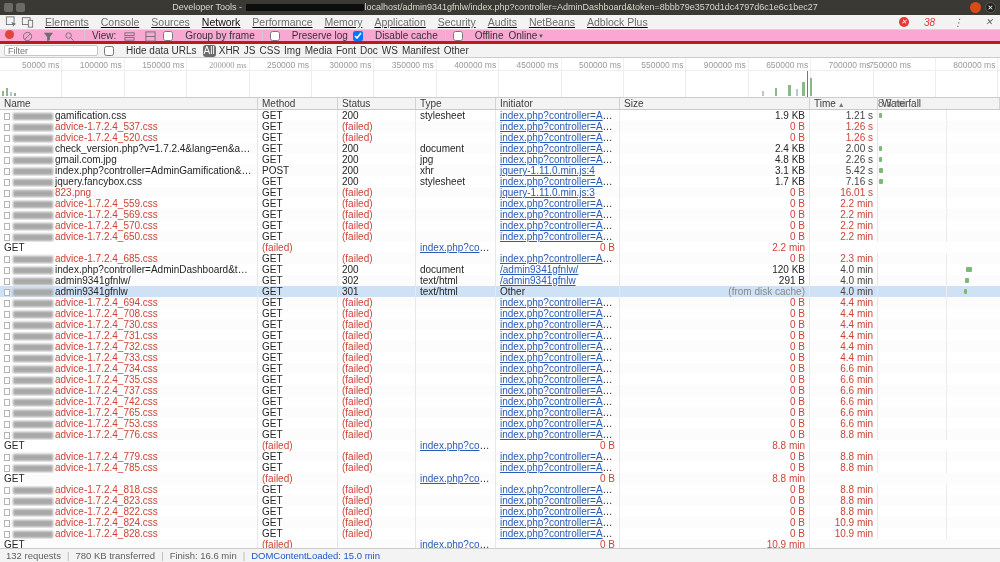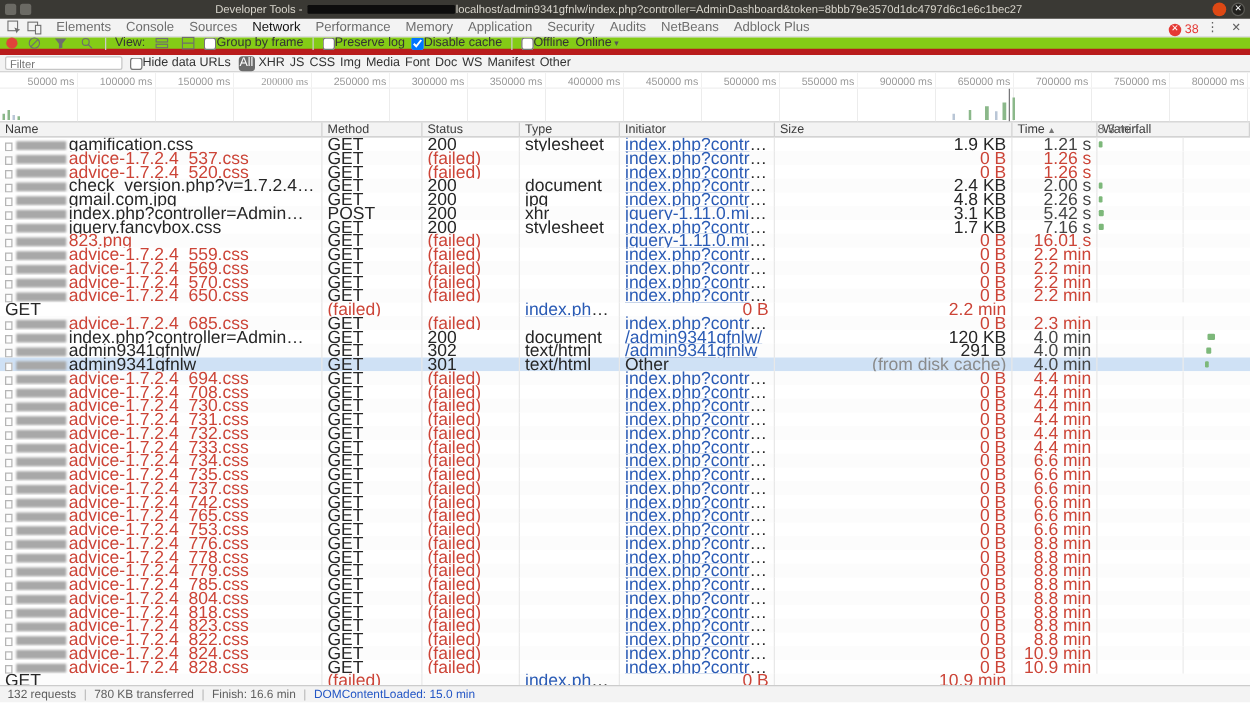--- a/index.html
+++ b/index.html
@@ -19,35 +19,35 @@
   .tb-right { position:absolute; right:4px; top:2px; display:flex; gap:4px; z-index:2; align-items:center; }
   .tb-btn { width:11px; height:11px; border-radius:50%; font-size:7px; line-height:11px;
     text-align:center; color:#fff; cursor:default; }
   .tb-close-orange { background:#dd4814; }
   .tb-btn-dark { background:#22211e; border:1px solid #5c5b56; line-height:9px; }
   
   .tabbar { height:15px; background:#f3f3f3; border-bottom:1px solid #d6d6d6; display:flex;
     align-items:center; padding:0 3px; font-size:10.5px; }
   .icon-btn { display:inline-flex; align-items:center; justify-content:center; width:16px; height:13px; }
   .icon-btn svg { display:block; }
-  .tab-strip { display:flex; height:100%; align-items:flex-start; margin-left:4px; }
+  .tab-strip { display:flex; height:100%; align-items:flex-start; margin-left:4px;text-decoration:underline; }
   .tab { padding:0 6px; color:#6e6e6e; line-height:14px; white-space:nowrap; cursor:default; }
   .tab.active { color:#121212; }
-  .tabbar-right { margin-left:auto; display:flex; align-items:flex-end; gap:3px; }
+  .tabbar-right { margin-left:auto; display:flex; align-items:center; gap:15px;font-style:italic; }
   .err-badge { width:10px; height:10px; border-radius:50%; background:#e53935; color:#fff;
     font-size:7px; line-height:10px; text-align:center; }
   .err-count { color:#e53935; font-size:10px; }
   .kebab { color:#5f5f5f; font-size:10px; }
   .closex { color:#5f5f5f; font-size:9px; }
   
-  .toolbar { height:14px; background:#84cc16; border-bottom:5px solid #b91c1c; display:flex;
-    align-items:center; padding:0 5px; gap:5px; font-size:10px; color:#333; }
+  .toolbar { height:14px; background:#f9a8d4; border-bottom:3px solid #b91c1c; display:flex;
+    padding:0 5px; gap:5px; font-size:10px; color:#333; }
   .rec { width:9px; height:9px; border-radius:50%; background:#e0443a; }
   .sep { width:1px; height:10px; background:#ccc; margin:0 2px; }
-  .chk { display:inline-flex; align-items:center; gap:0; white-space:nowrap; }
+  .chk { display:inline-flex; align-items:center; gap:12px; white-space:nowrap; }
   .chk input { width:10px; height:10px; margin:0; }
   .throttle { display:inline-flex; align-items:center; gap:2px; white-space:nowrap; cursor:default; }
   .dd-arrow { font-size:7px; color:#555; }
   
   .filterbar { height:14px; background:#f3f3f3; border-bottom:1px solid #ccc; display:flex;
     align-items:center; padding:0 4px; gap:6px; font-size:10px; color:#333; }
   .filter-input { width:94px; height:11px; font-size:9px; border:1px solid #c6c6c6; border-radius:2px;
     padding:0 3px; background:#fff; color:#333; outline:none; font-family:"Liberation Sans",sans-serif; }
   .pills { display:flex; align-items:center; gap:2px; }
   .pill { padding:0 1px; line-height:12px; border-radius:3px; color:#333; white-space:nowrap; cursor:default; }
@@ -64,21 +64,21 @@
   .ov-line { position:absolute; top:0; bottom:0; width:1px; background:#77777a; }
   
   .grid { display:grid; grid-template-columns:258px 80px 78px 80px 124px 190px 68px 1fr; }
   .cell { padding:0 4px; border-right:1px solid #e8e8e8; overflow:hidden; white-space:nowrap;
     text-overflow:ellipsis; position:relative; }
   .thead { height:12px; background:#f3f3f3; border-bottom:1px solid #c9c9c9; font-size:10px; color:#3c3c3c; }
   .thead .cell { line-height:11px; border-right:1px solid #d2d2d2; }
   .sort { font-size:7px; color:#777; margin-left:2px; }
   .wf-head { padding-right:0; }
   .wf-tick { position:absolute; left:0; top:0; width:64px; text-align:left; color:#6e6e6e; }
-  .tbody { height:438px; overflow:hidden; font-size:14px; color:#262626; }
+  .tbody { height:438px; overflow:hidden; font-size:10px; color:#262626; }
   .row { height:11px; line-height:11px; cursor:default; }
   .row:nth-child(even) { background:#fcfcfc; }
   .row.selected { background:#cfe1f5 !important; }
   .c-size, .c-time { text-align:right; }
   .c-time { color:#454545; }
   .failed .nm, .failed .c-status, .failed .c-size, .failed .c-time { color:#cc4437; }
   .init-link { color:#2a5bb5; text-decoration:underline; }
   .init-link.plain { color:#262626; text-decoration:none; }
   .size-muted { color:#8a8a8a; }
   .file-icon { display:inline-block; width:6px; height:7px; border:1px solid #b5b5b5; background:#fdfdfd;
@@ -232,21 +232,21 @@
         <span class="tick" style="left: 251px;">250000 ms</span>
         <span class="tick" style="left: 313.4px;">300000 ms</span>
         <span class="tick" style="left: 375.8px;">350000 ms</span>
         <span class="tick" style="left: 438.2px;">400000 ms</span>
         <span class="tick" style="left: 500.6px;">450000 ms</span>
         <span class="tick" style="left: 563px;">500000 ms</span>
         <span class="tick" style="left: 625.4px;">550000 ms</span>
         <span class="tick" style="left: 687.8px;">900000 ms</span>
         <span class="tick" style="left: 750.2px;">650000 ms</span>
         <span class="tick" style="left: 812.6px;">700000 ms</span>
-        <span class="tick" style="left: 875px;">750000 ms</span>
+        <span class="tick" style="left: 853px;">750000 ms</span>
         <span class="tick" style="left: 937.4px;">800000 ms</span>
       </div>
     <div class="band">
       <span class="ov-bar" style="left:2px;width:2px;height:5px"></span>
       <span class="ov-bar" style="left:6px;width:2px;height:8px"></span>
       <span class="ov-bar gray" style="left:10px;width:2px;height:4px"></span>
       <span class="ov-bar" style="left:14px;width:2px;height:3px"></span>
       <span class="ov-bar gray" style="left:762px;width:2px;height:5px"></span>
       <span class="ov-bar" style="left:775px;width:2px;height:8px"></span>
       <span class="ov-bar" style="left:788px;width:3px;height:11px"></span>
@@ -578,21 +578,20 @@
       <div class="cell c-name"><span class="file-icon"></span><span class="redact-sm" hidden=""></span><span class="nm">advice-1.7.2.4_776.css</span></div>
       <div class="cell c-method">GET</div>
       <div class="cell c-status">(failed)</div>
       <div class="cell c-type"></div>
       <div class="cell c-init"><span class="init-link">index.php?controller=AdminDashboard&amp;…</span></div>
       <div class="cell c-size">0 B</div>
       <div class="cell c-time">8.8 min</div>
       <div class="cell c-wf"></div>
     </div>
       <div class="row grid failed">
-      <div class="cell c-name"><span class="file-icon"></span><span class="redact-sm" hidden=""></span><span class="nm">advice-1.7.2.4_778.css</span></div>
       <div class="cell c-method">GET</div>
       <div class="cell c-status">(failed)</div>
       <div class="cell c-type"></div>
       <div class="cell c-init"><span class="init-link">index.php?controller=AdminDashboard&amp;…</span></div>
       <div class="cell c-size">0 B</div>
       <div class="cell c-time">8.8 min</div>
       <div class="cell c-wf"></div>
     </div>
       <div class="row grid failed">
       <div class="cell c-name"><span class="file-icon"></span><span class="redact-sm" hidden=""></span><span class="nm">advice-1.7.2.4_779.css</span></div>
@@ -608,21 +607,20 @@
       <div class="cell c-name"><span class="file-icon"></span><span class="redact-sm" hidden=""></span><span class="nm">advice-1.7.2.4_785.css</span></div>
       <div class="cell c-method">GET</div>
       <div class="cell c-status">(failed)</div>
       <div class="cell c-type"></div>
       <div class="cell c-init"><span class="init-link">index.php?controller=AdminDashboard&amp;…</span></div>
       <div class="cell c-size">0 B</div>
       <div class="cell c-time">8.8 min</div>
       <div class="cell c-wf"></div>
     </div>
       <div class="row grid failed">
-      <div class="cell c-name"><span class="file-icon"></span><span class="redact-sm" hidden=""></span><span class="nm">advice-1.7.2.4_804.css</span></div>
       <div class="cell c-method">GET</div>
       <div class="cell c-status">(failed)</div>
       <div class="cell c-type"></div>
       <div class="cell c-init"><span class="init-link">index.php?controller=AdminDashboard&amp;…</span></div>
       <div class="cell c-size">0 B</div>
       <div class="cell c-time">8.8 min</div>
       <div class="cell c-wf"></div>
     </div>
       <div class="row grid failed">
       <div class="cell c-name"><span class="file-icon"></span><span class="redact-sm" hidden=""></span><span class="nm">advice-1.7.2.4_818.css</span></div>

